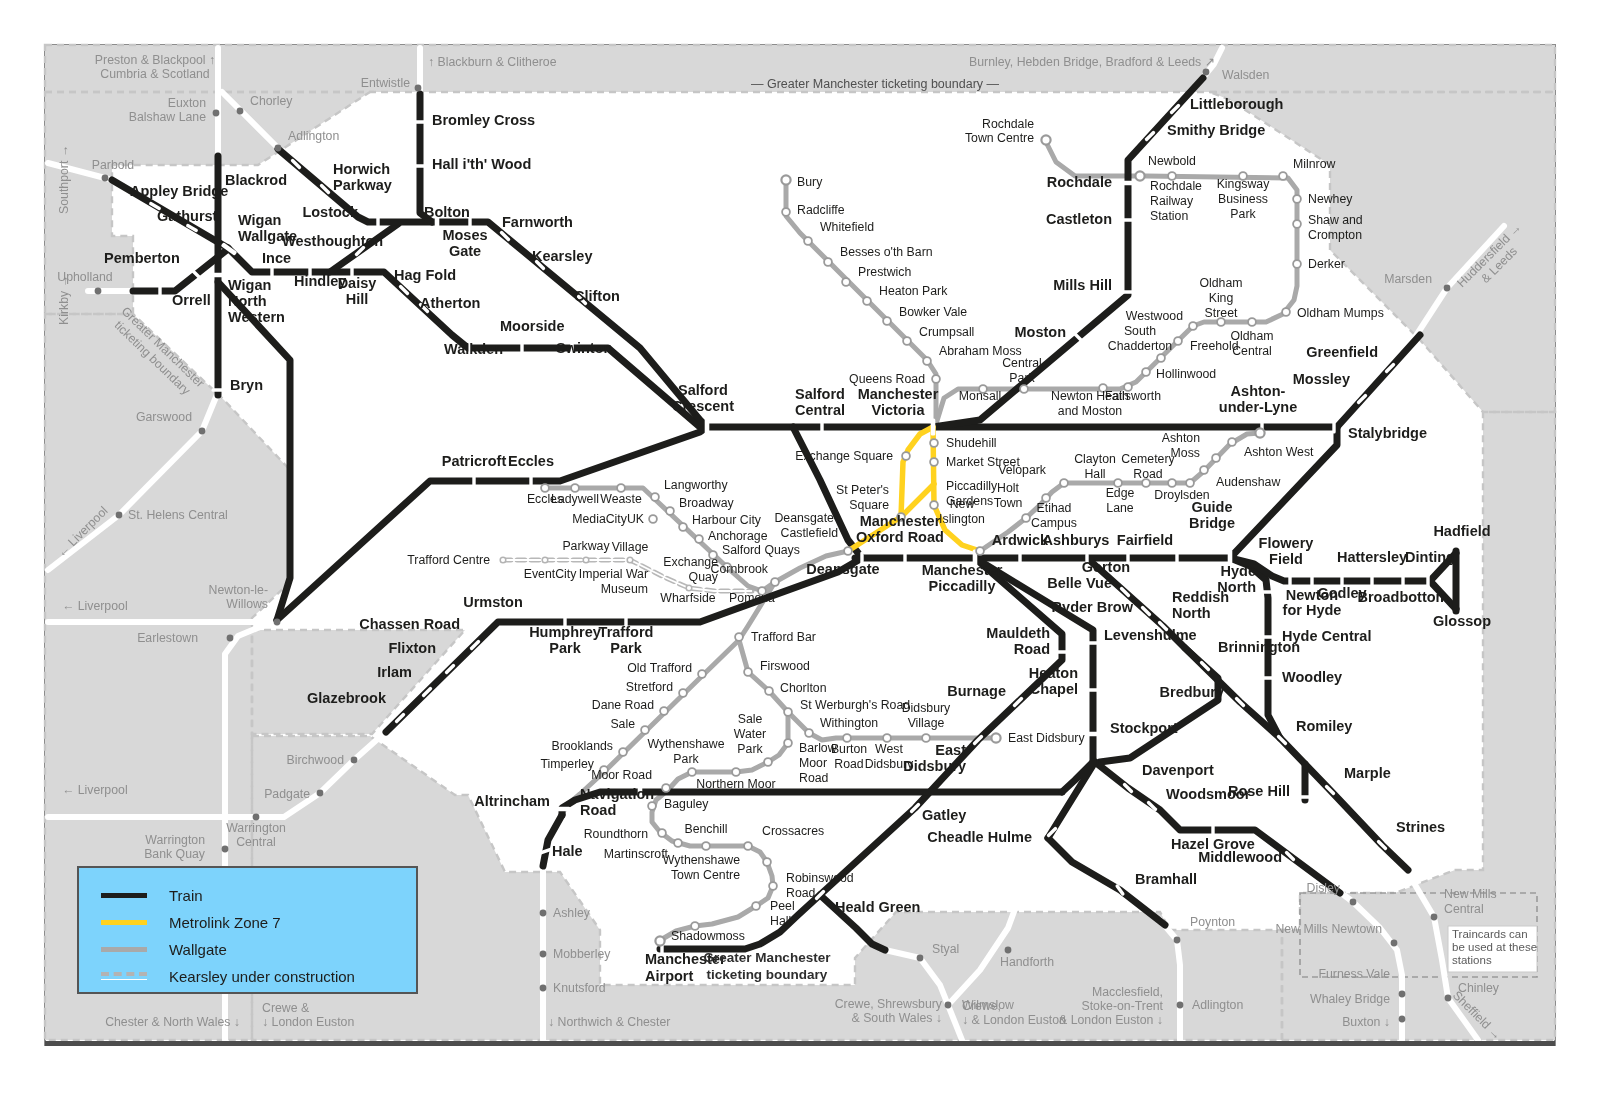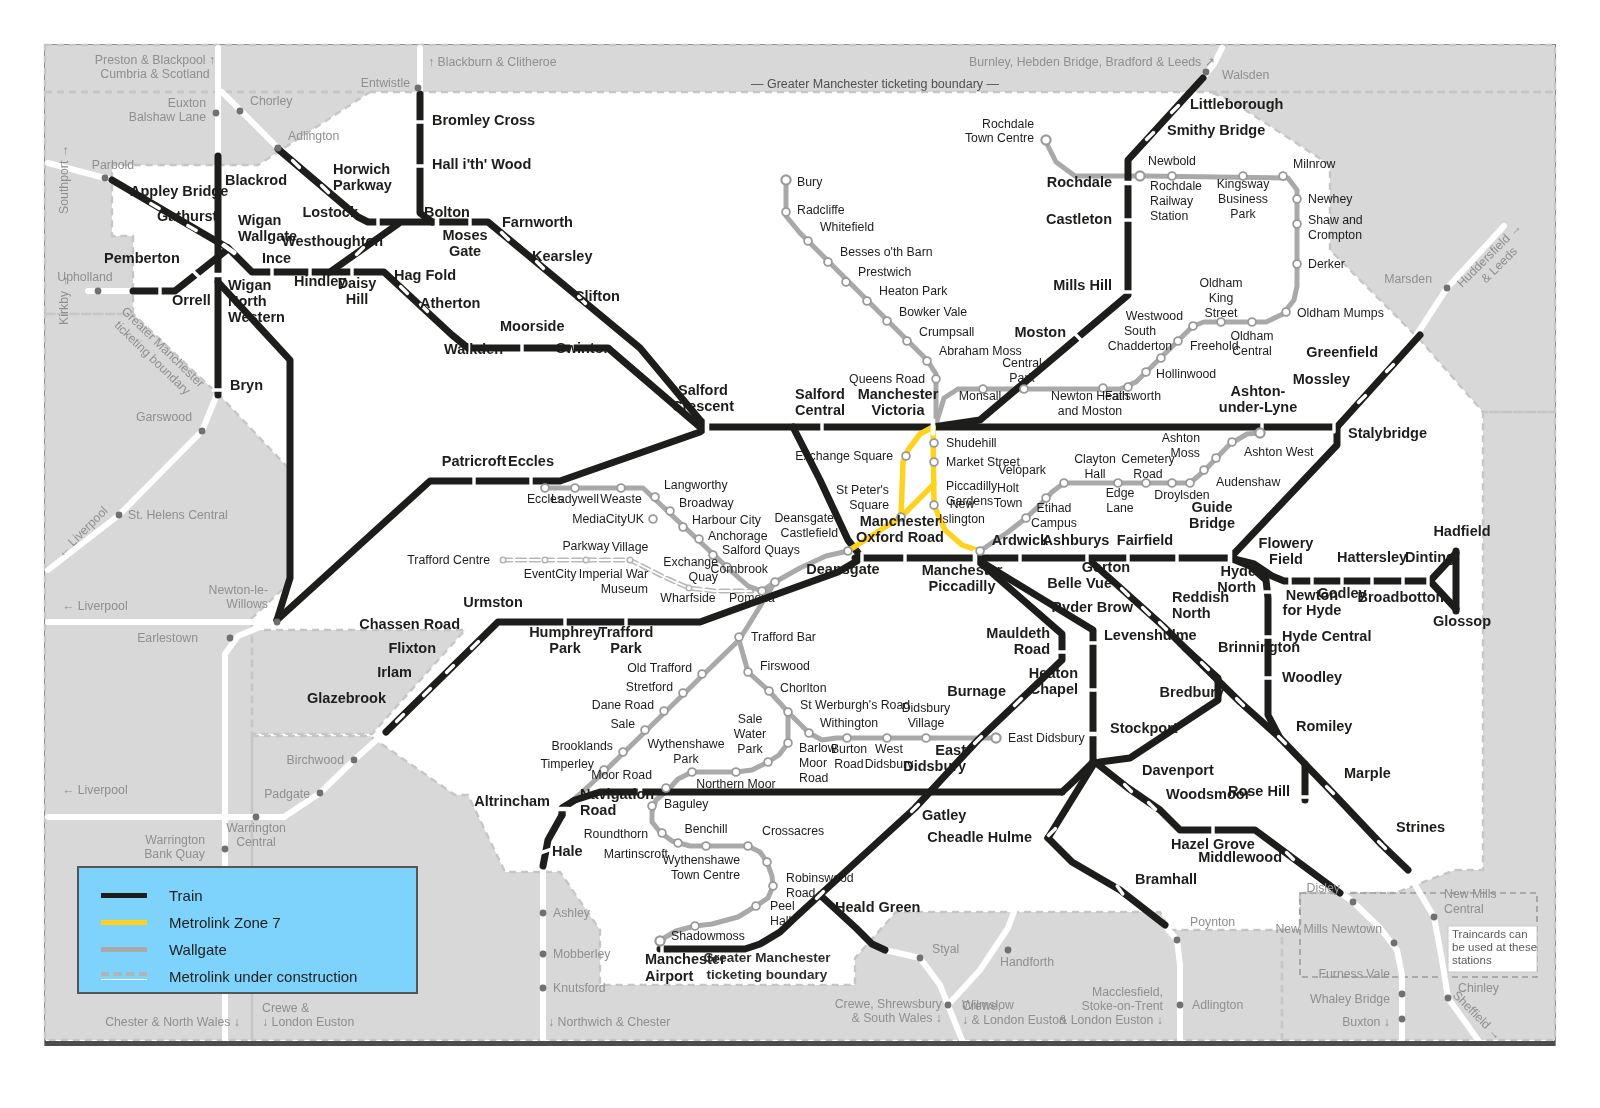--- a/index.html
+++ b/index.html
@@ -581,16 +581,16 @@
     <div class="leg-row">
       <div class="leg-swatch sw-zone1"></div>
       <div class="leg-label">Metrolink Zone 7</div>
     </div>
     <div class="leg-row">
       <div class="leg-swatch sw-metrolink"></div>
       <div class="leg-label">Wallgate</div>
     </div>
     <div class="leg-row">
       <div class="leg-swatch sw-construction"></div>
-      <div class="leg-label">Metrolink under construction</div>
+      <div class="leg-label">Kearsley under construction</div>
     </div>
   </div>
 </div>
 
 </body></html>

